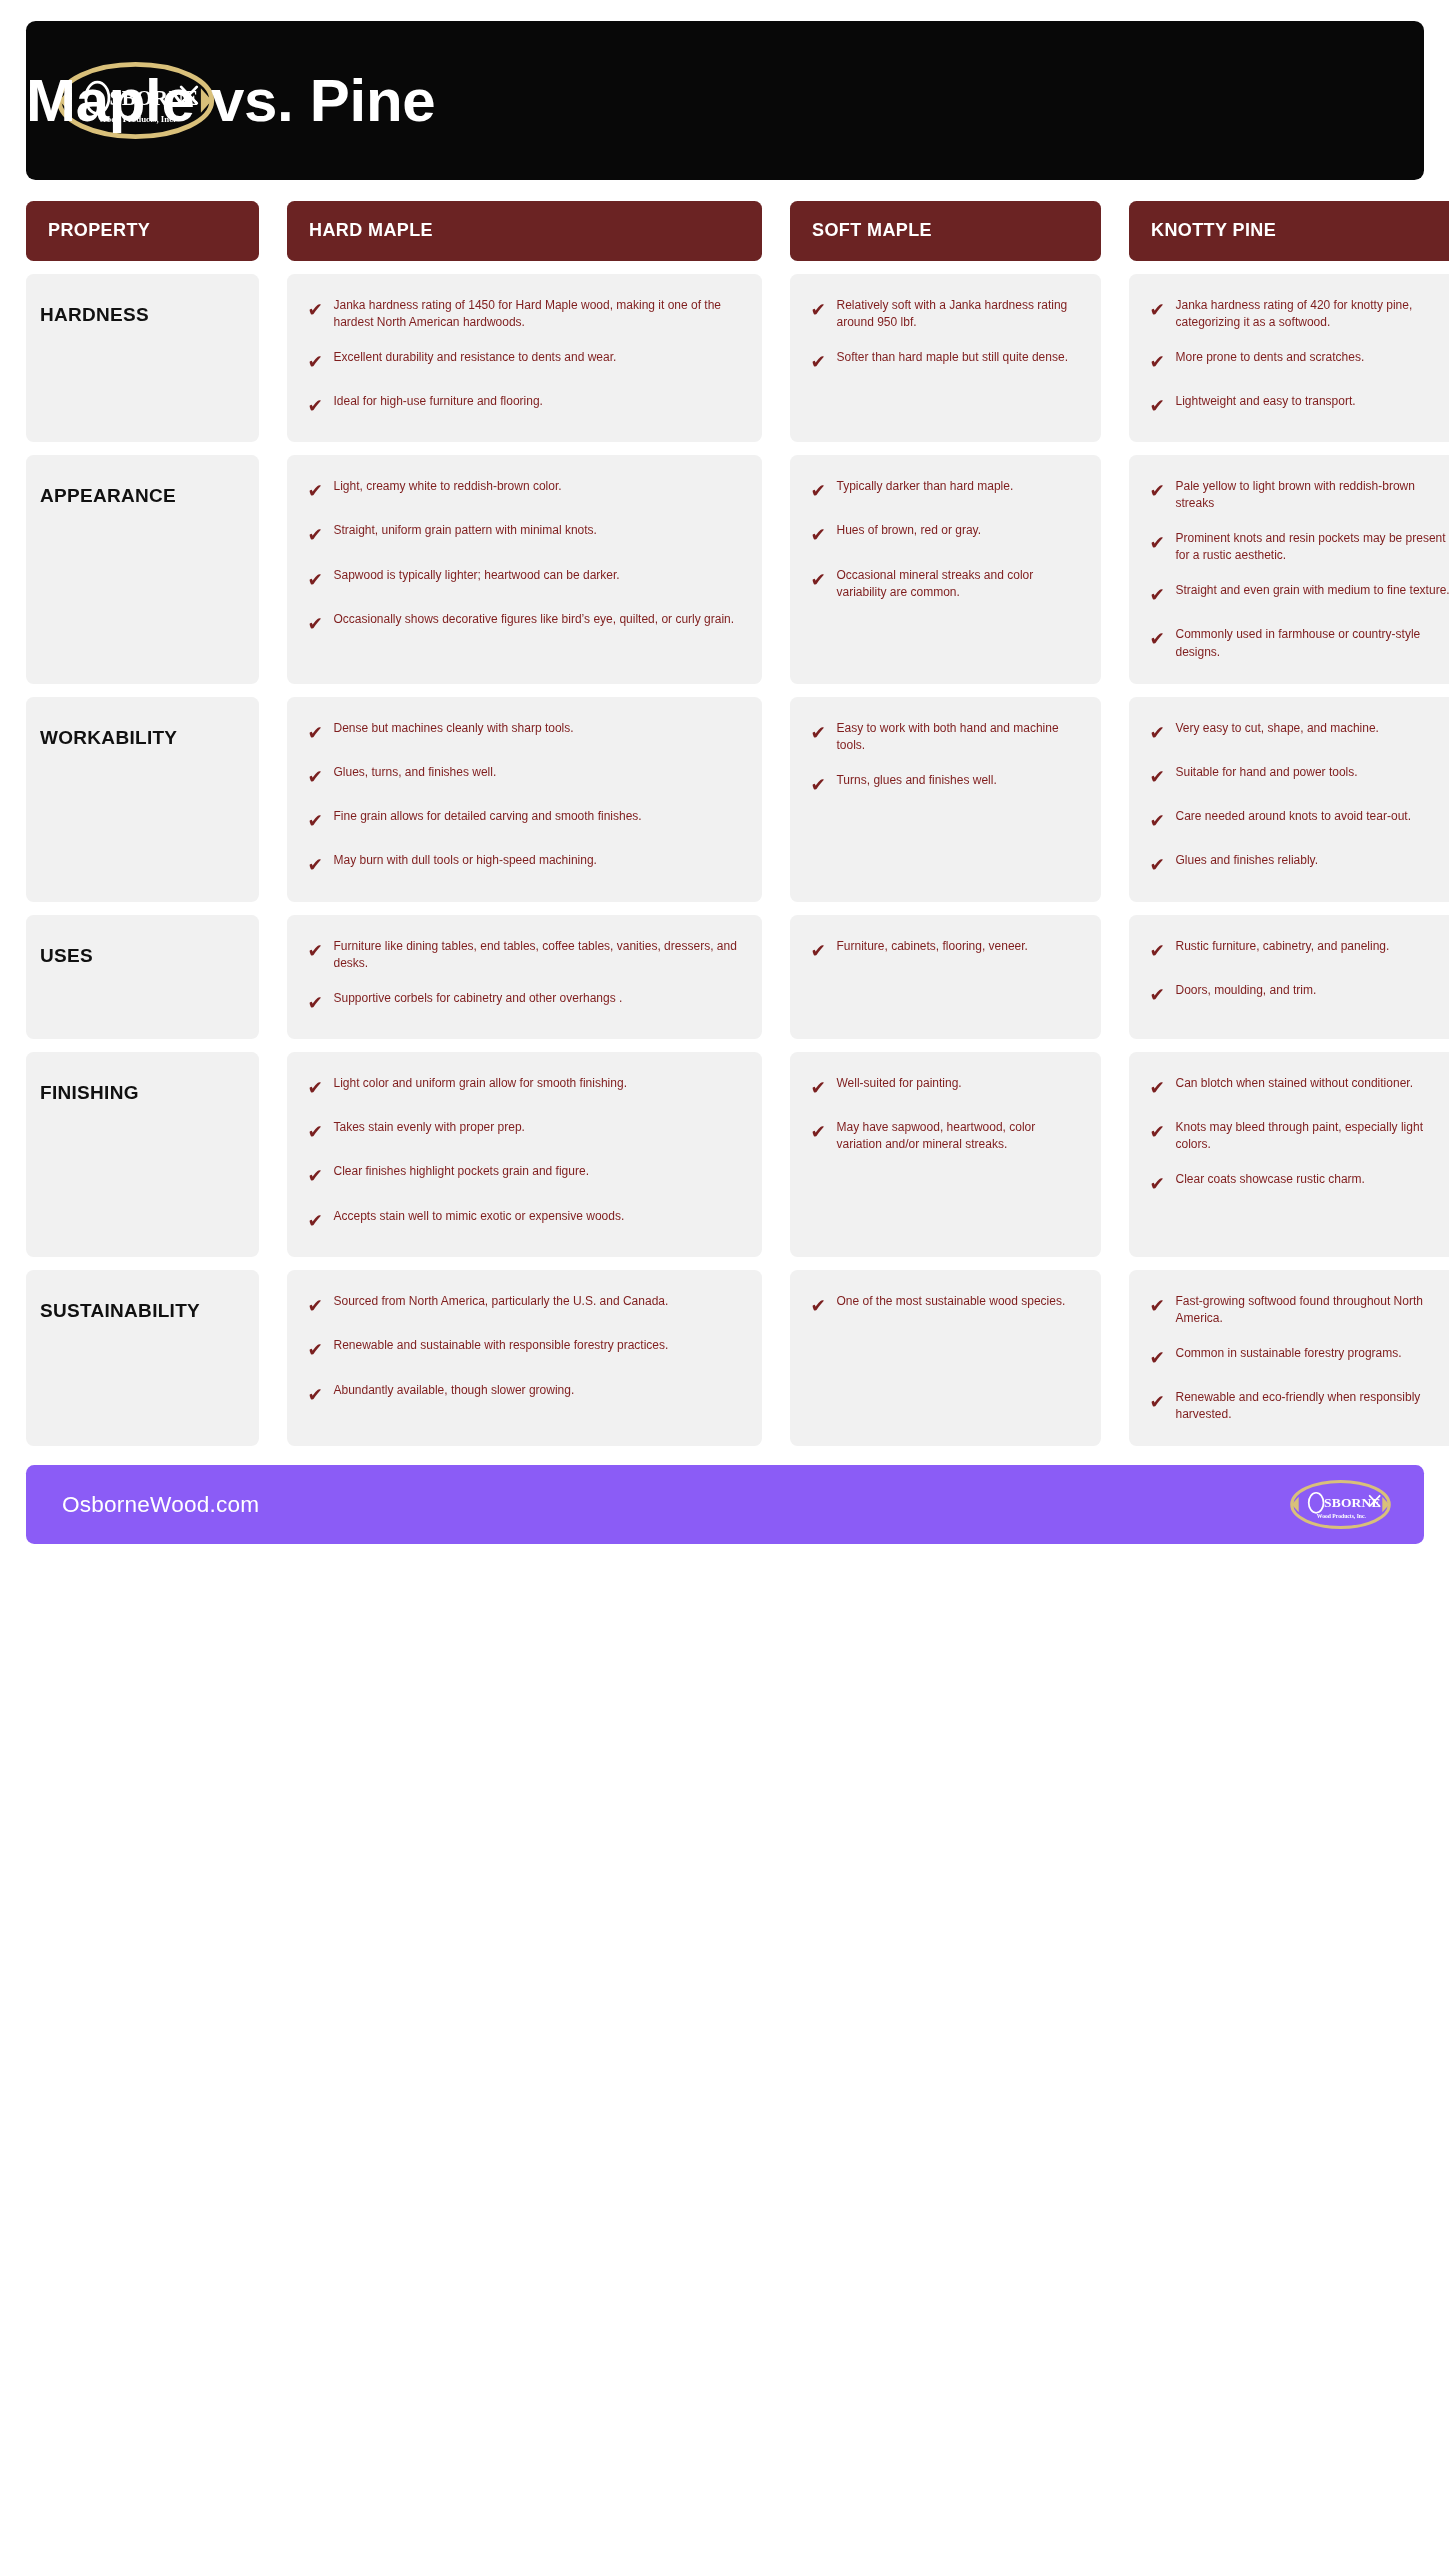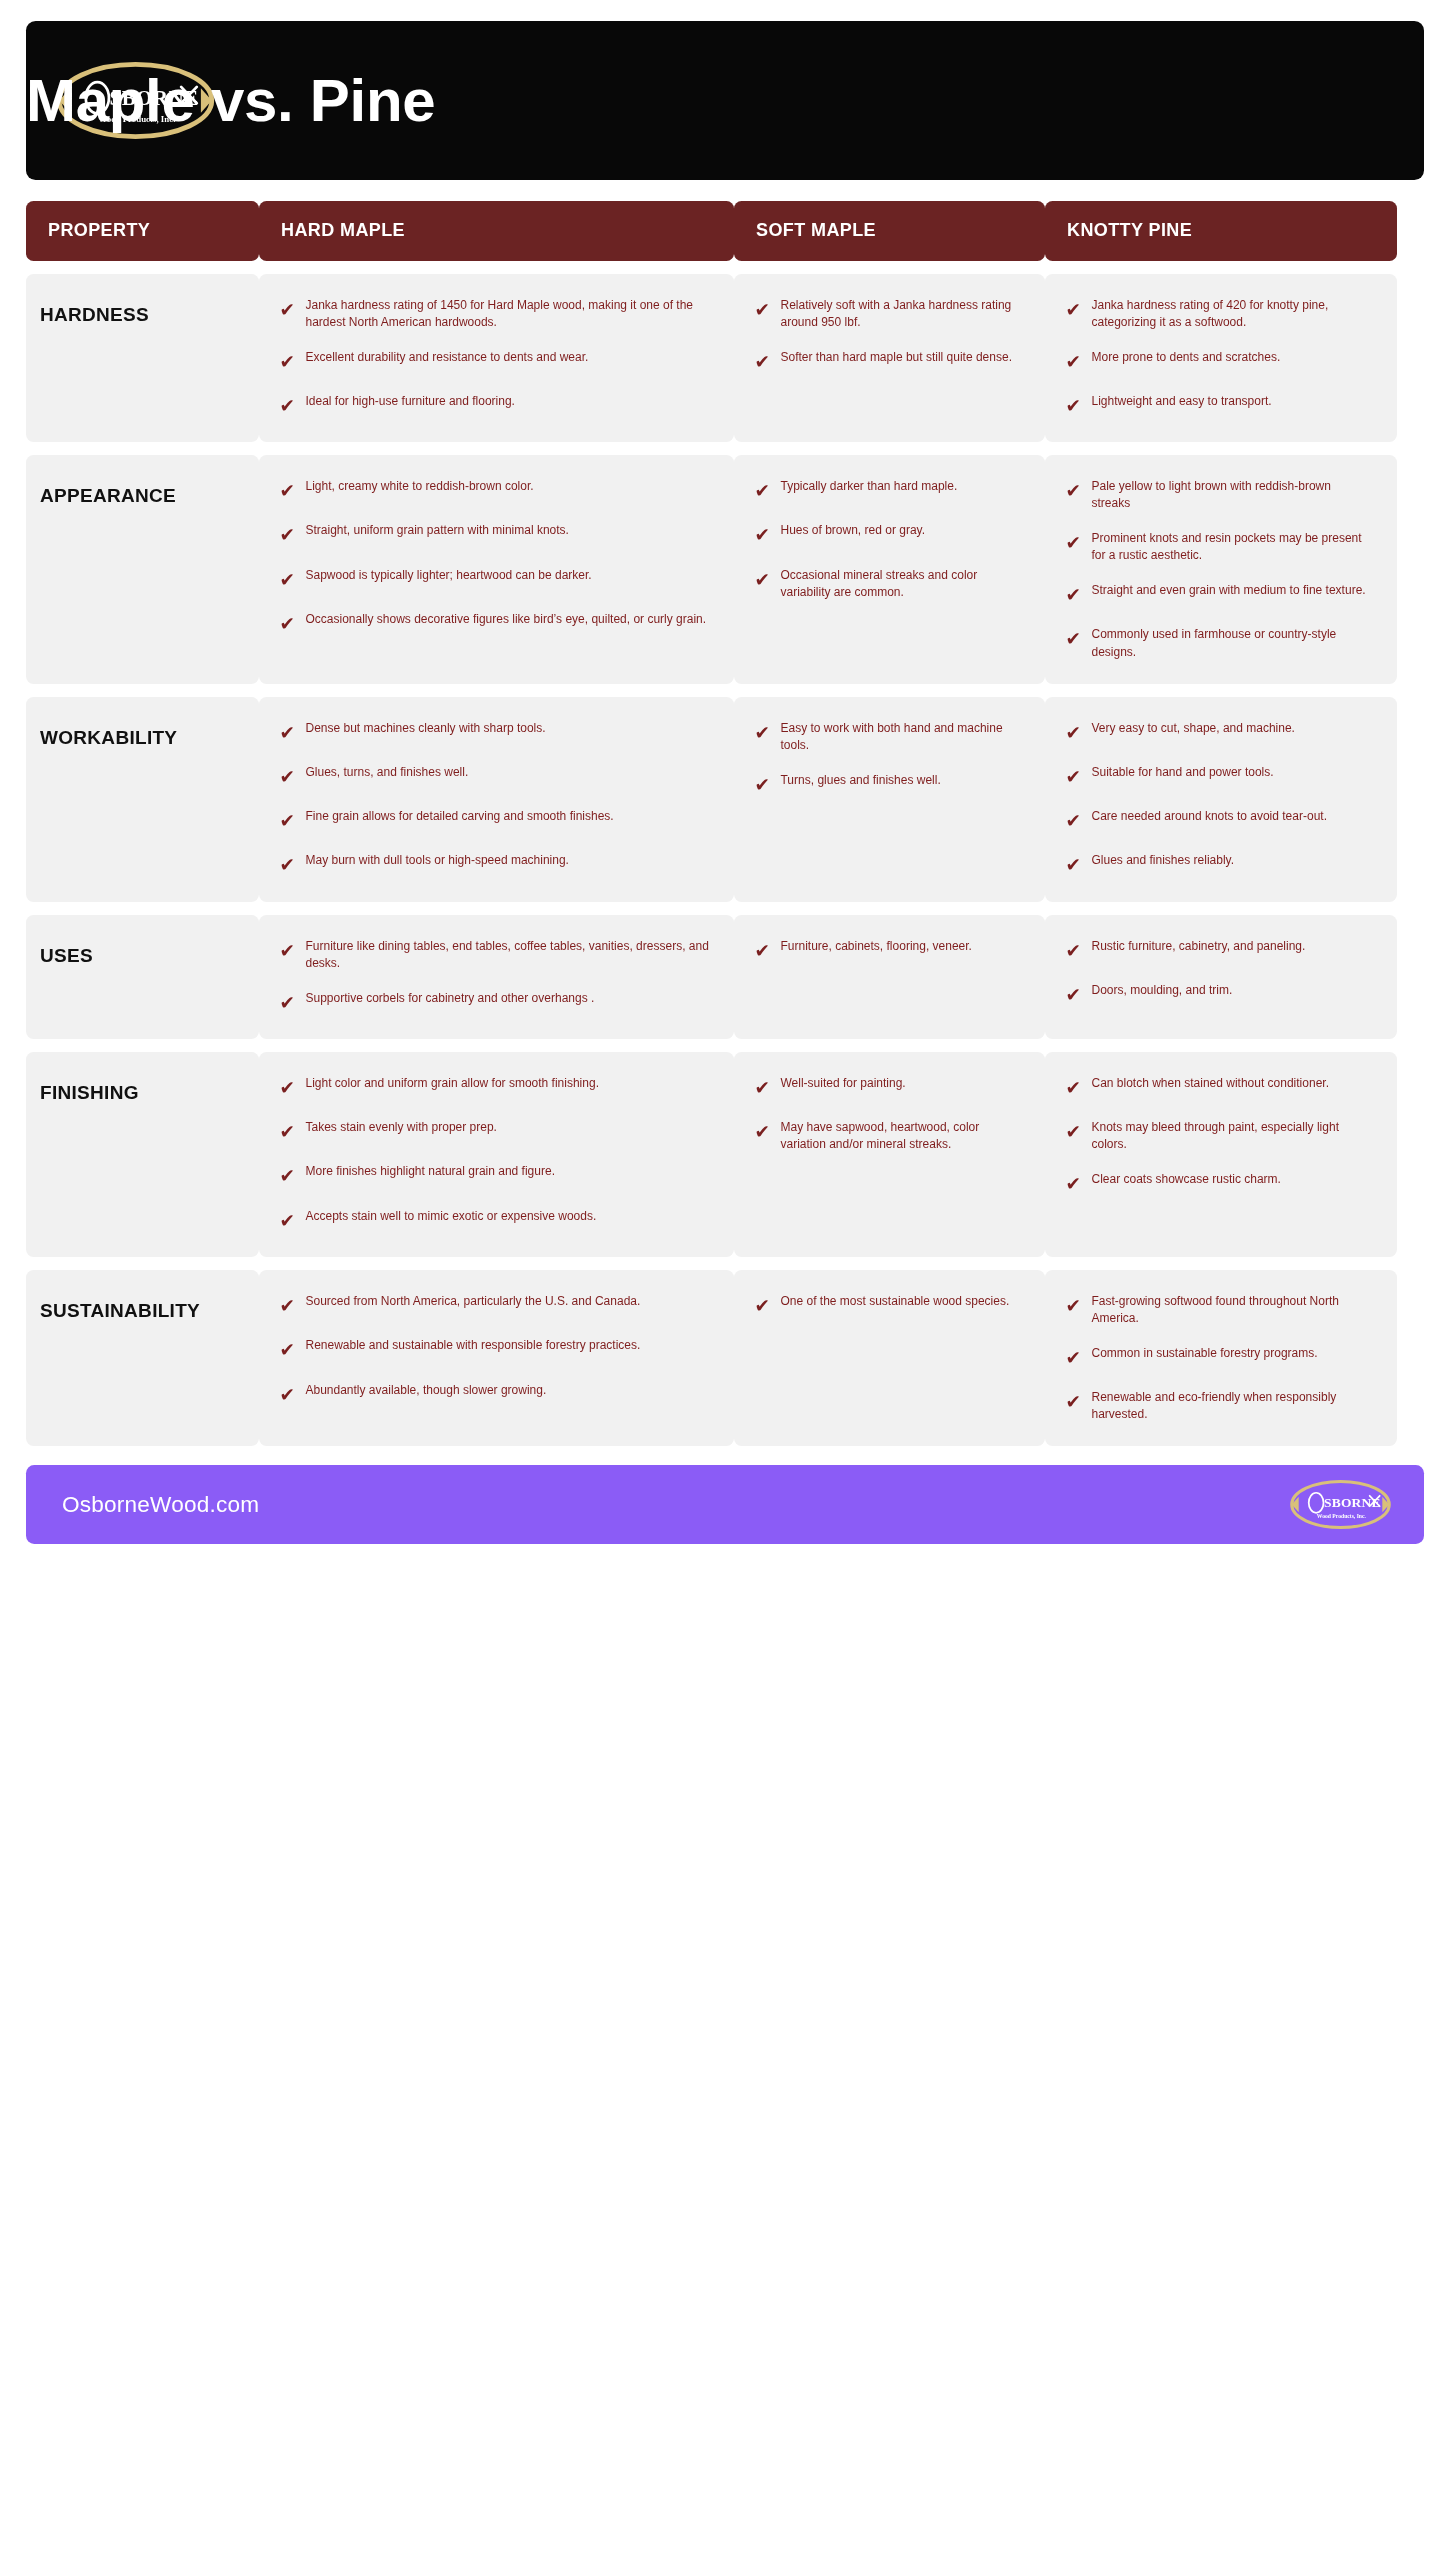--- a/index.html
+++ b/index.html
@@ -64,21 +64,21 @@
   
   .table {
     display: flex;
     flex-direction: column;
     gap: 13px;
   }
 
   .row {
     display: grid;
     grid-template-columns: 233px 475px 311px 352px;
-    gap: 0;
+    gap: 28px;
     align-items: stretch;
   }
 
   
   .head-cell {
     background: #6B2323;
     border-radius: 7.5px;
     height: 60px;
     display: flex;
     align-items: center;
@@ -410,21 +410,21 @@
               <li class="bullet">
                 <span class="check-icon">✔</span>
                 <span class="bullet-text">Light color and uniform grain allow for smooth finishing.</span>
               </li>
               <li class="bullet">
                 <span class="check-icon">✔</span>
                 <span class="bullet-text">Takes stain evenly with proper prep.</span>
               </li>
               <li class="bullet">
                 <span class="check-icon">✔</span>
-                <span class="bullet-text">More finishes highlight natural grain and figure.</span>
+                <span class="bullet-text">Clear finishes highlight pockets grain and figure.</span>
               </li>
               <li class="bullet">
                 <span class="check-icon">✔</span>
                 <span class="bullet-text">Accepts stain well to mimic exotic or expensive woods.</span>
               </li>
             </ul>
           </div>
           <div class="data-cell">
             <ul class="bullets">
               <li class="bullet">

